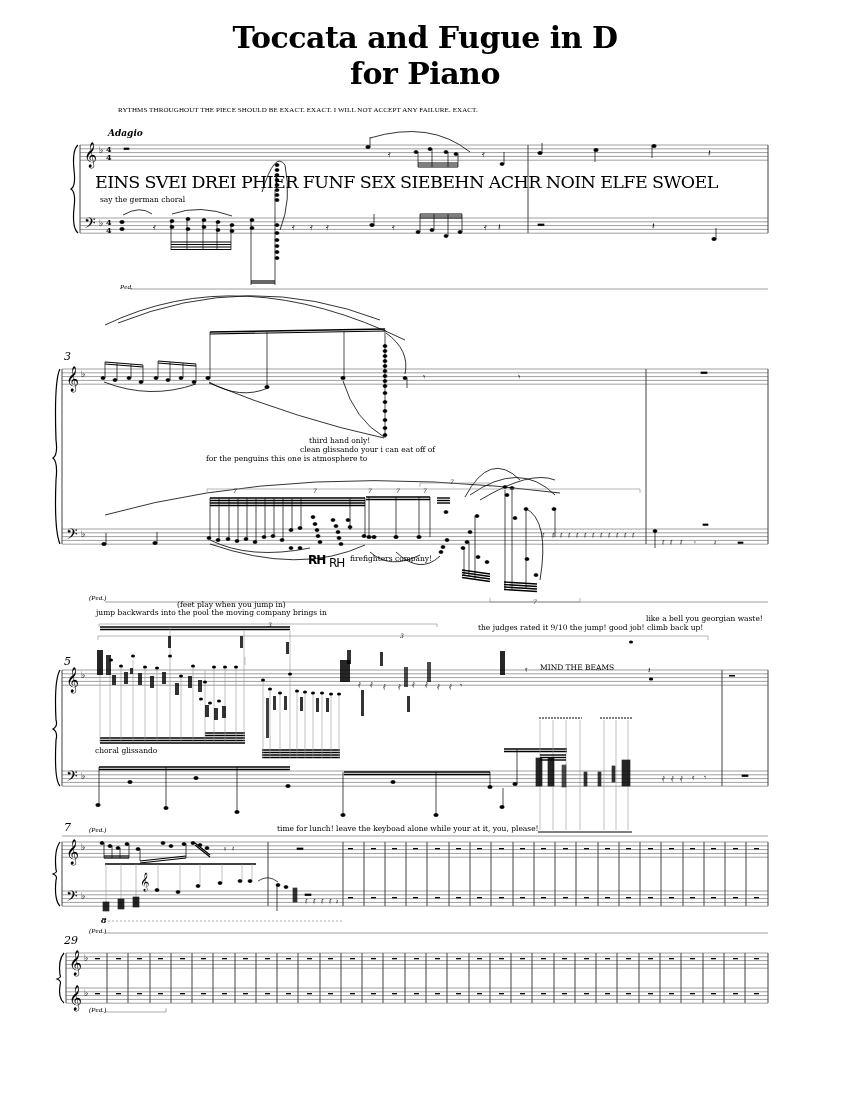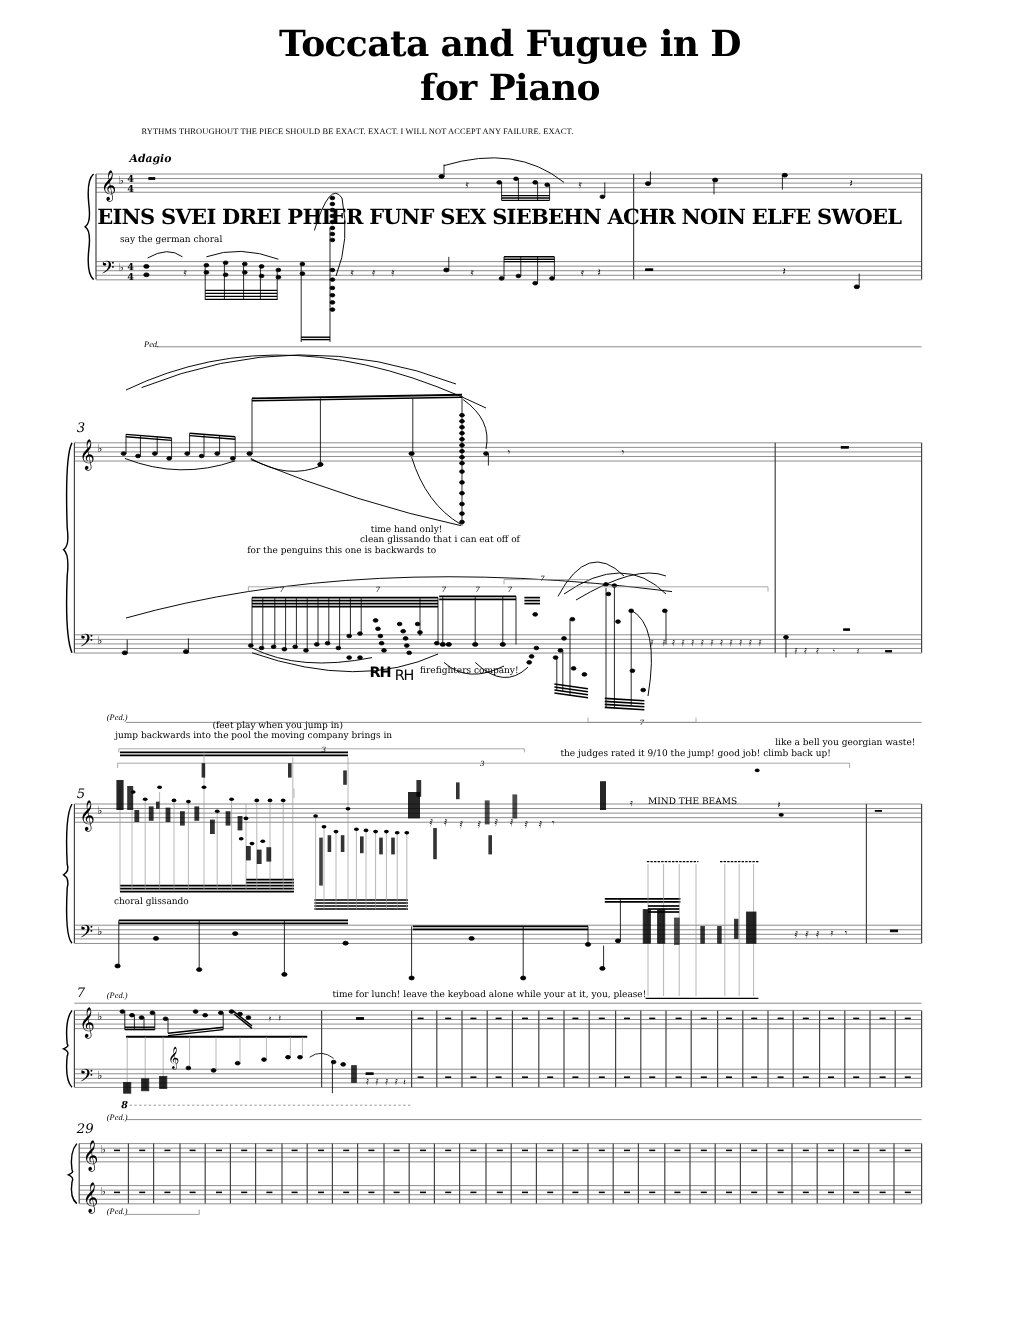--- a/index.html
+++ b/index.html
@@ -1,21 +1,21 @@
 <!DOCTYPE html>
 <html><head>
 <meta charset="utf-8">
 <style>
   html,body{margin:0;padding:0;background:#fff;}
   body{width:850px;height:1100px;position:relative;overflow:hidden;font-family:"DejaVu Serif","Liberation Serif",serif;color:#000;}
   .abs{position:absolute;}
   .title{left:0;width:850px;text-align:center;font-family:"DejaVu Serif",serif;font-weight:bold;font-size:30px;line-height:36px;letter-spacing:-0.5px;}
   .subtitle-instr{font-family:"Liberation Serif",serif;font-size:7px;letter-spacing:0.1px;white-space:nowrap;}
   .tempo{font-family:"DejaVu Serif",serif;font-weight:bold;font-size:9px;}
-  .lyric-big{font-family:"DejaVu Serif",serif;font-weight:bold;font-size:17.5px;white-space:nowrap;letter-spacing:-0.6px;}
+  .lyric-big{font-family:"DejaVu Serif",serif;font-weight:normal;font-size:17.5px;white-space:nowrap;letter-spacing:-0.6px;padding-left:14px;}
   .markup{font-family:"DejaVu Serif",serif;font-size:7.5px;white-space:nowrap;}
   .markup.bold{font-weight:normal;}
   .mnum{font-family:"DejaVu Serif",serif;font-style:italic;font-size:11px;}
   .ped{font-family:Liberation Serif, serif;font-size:7px;font-style:italic;}
   svg.score{position:absolute;left:0;top:0;}
 </style>
 </head>
 <body>
 
 <div class="abs title" style="top:20px;">Toccata and Fugue in D</div>
@@ -880,31 +880,31 @@
   </g>
   <path d="M105 1012 L166 1012 L166 1008" stroke="#888" stroke-width="0.7" fill="none"></path>
 </svg>
 
 <div class="abs tempo" style="left:108px;top:128px;font-style:italic;">Adagio</div>
 <div class="abs lyric-big" style="left:81px;top:172px;">EINS SVEI DREI PHIER FUNF SEX SIEBEHN ACHR NOIN ELFE SWOEL</div>
 <div class="abs markup" style="left:100px;top:195px;">say the german choral</div>
 <div class="abs ped" style="left:120px;top:283px;">Ped.</div>
 
 <div class="abs mnum" style="left:64px;top:350px;">3</div>
-<div class="abs markup" style="left:309px;top:436px;">time hand only!</div>
-<div class="abs markup" style="left:300px;top:445px;">clean glissando that i can eat off of</div>
-<div class="abs markup" style="left:206px;top:454px;">for the penguins this one is backwards to</div>
+<div class="abs markup" style="left:309px;top:436px;">third hand only!</div>
+<div class="abs markup" style="left:300px;top:445px;">clean glissando your i can eat off of</div>
+<div class="abs markup" style="left:206px;top:454px;">for the penguins this one is atmosphere to</div>
 <div class="abs markup" style="left:350px;top:554px;">firefighters company!</div>
 <div class="abs" style="left:308px;top:553px;font-family:'DejaVu Sans',sans-serif;font-size:12px;font-weight:bold;letter-spacing:-1px;">RH</div>
 <div class="abs" style="left:329px;top:556px;font-family:'DejaVu Sans',sans-serif;font-size:12px;letter-spacing:-1px;">RH</div>
 <div class="abs ped" style="left:89px;top:594px;">(Ped.)</div>
 
 <div class="abs markup" style="left:177px;top:600px;">(feet play when you jump in)</div>
 <div class="abs markup" style="left:96px;top:608px;">jump backwards into the pool the moving company brings in</div>
-<div class="abs markup" style="left:467px;top:623px;">the judges rated it 9/10 the jump! good job! climb back up!</div>
+<div class="abs markup" style="left:478px;top:623px;">the judges rated it 9/10 the jump! good job! climb back up!</div>
 <div class="abs markup" style="left:646px;top:614px;">like a bell you georgian waste!</div>
 <div class="abs markup bold" style="left:540px;top:663px;">MIND THE BEAMS</div>
 <div class="abs markup" style="left:95px;top:746px;">choral glissando</div>
 <div class="abs mnum" style="left:64px;top:655px;">5</div>
 
 <div class="abs mnum" style="left:64px;top:821px;">7</div>
 <div class="abs ped" style="left:89px;top:826px;">(Ped.)</div>
 <div class="abs markup" style="left:277px;top:824px;">time for lunch! leave the keyboad alone while your at it, you, please!</div>
 <div class="abs" style="left:101px;top:915px;font-family:'DejaVu Serif',serif;font-style:italic;font-size:8px;font-weight:bold;">8</div>
 <div class="abs ped" style="left:89px;top:927px;">(Ped.)</div>

